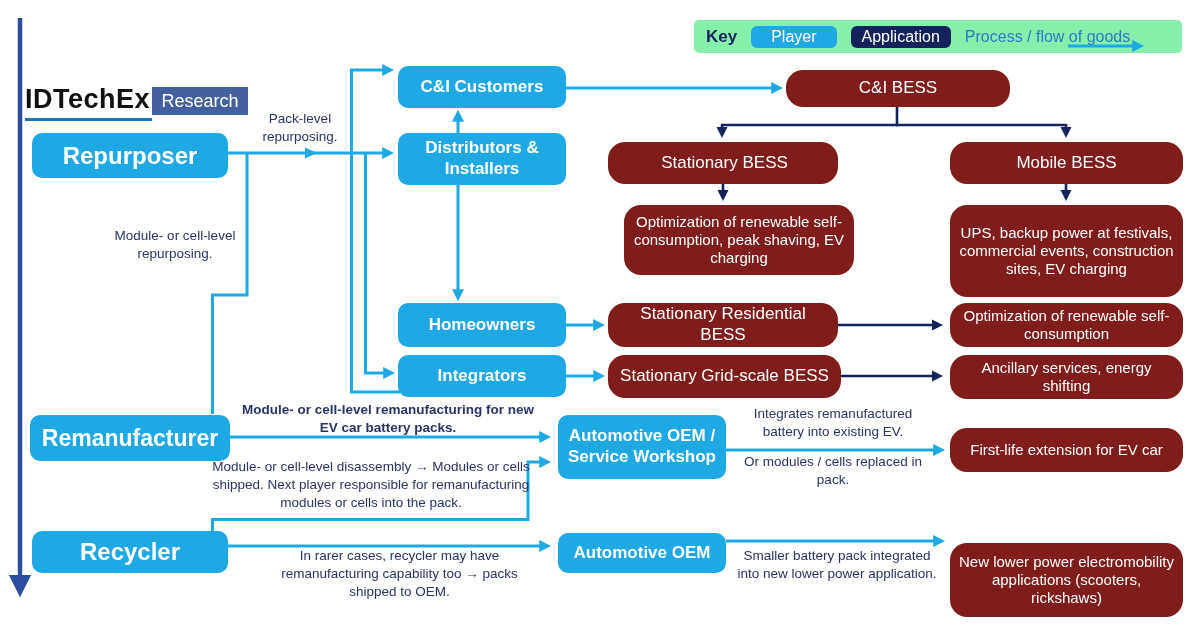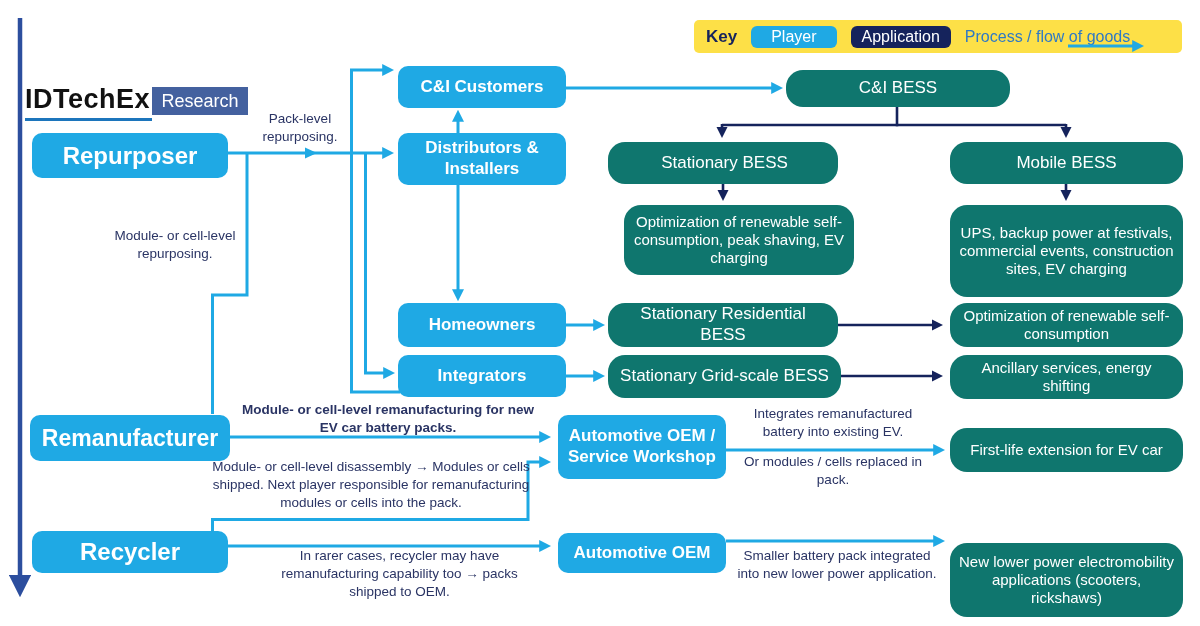--- a/index.html
+++ b/index.html
@@ -2,30 +2,30 @@
 <html><head>
 <meta charset="utf-8">
 <style>
   html,body{margin:0;padding:0;background:#fff;}
   #stage{position:relative;width:1200px;height:626px;background:#ffffff;overflow:hidden;
          font-family:"Liberation Sans","DejaVu Sans",sans-serif;}
   svg.wires{position:absolute;left:0;top:0;pointer-events:none;}
   .box{position:absolute;display:flex;align-items:center;justify-content:center;
        text-align:center;color:#fff;line-height:1.22;box-sizing:border-box;padding:3px 8px;}
   .p{background:#1FA9E4;border-radius:10px;font-weight:bold;}
-  .a{background:#0f766e;border-radius:17px;}
+  .a{background:#7f1d1d;border-radius:17px;}
   .note{position:absolute;text-align:center;color:#2A3464;font-size:13.5px;line-height:1.32;}
   .titlebox{position:absolute;left:22px;top:22px;width:278px;height:58px;background:#3A62AE;
             border-radius:10px;color:#fff;font-weight:bold;font-size:19px;line-height:1.35;
             display:flex;align-items:center;justify-content:center;text-align:center;padding:0 10px;box-sizing:border-box;}
   .logo{position:absolute;left:25px;top:84px;font-size:27px;font-weight:bold;color:#111;
         letter-spacing:0.5px;border-bottom:3px solid #1C75BC;padding:0 2px 3px 0;}
   .badge{position:absolute;left:152px;top:87px;width:96px;height:28px;background:#44619F;color:#fff;
          font-size:18px;display:flex;align-items:center;justify-content:center;}
-  .keybar{position:absolute;left:694px;top:20px;width:488px;height:33px;background:#fde047;
+  .keybar{position:absolute;left:694px;top:20px;width:488px;height:33px;background:#86efac;
           border-radius:5px;display:flex;align-items:center;gap:14px;padding:0 12px;box-sizing:border-box;}
   .keylabel{color:#15235C;font-weight:bold;font-size:17px;}
   .chip{color:#fff;font-size:16px;border-radius:6px;padding:2px 20px;}
   .chip.player{background:#1FA9E4;}
   .chip.application{background:#15235C;padding:2px 11px;}
   .flowlabel{color:#2F79C5;font-size:16px;white-space:nowrap;}
 </style>
 </head>
 <body>
 

